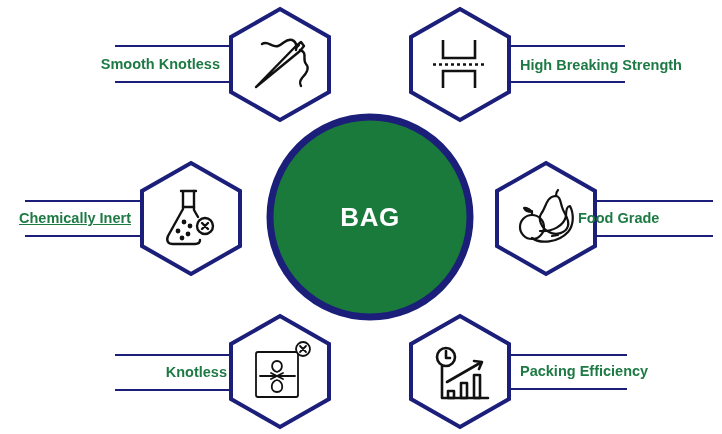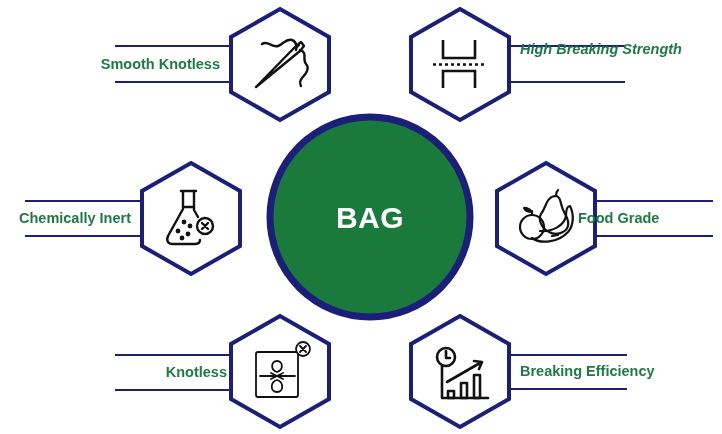--- a/index.html
+++ b/index.html
@@ -1,19 +1,19 @@
 <!DOCTYPE html>
 <html><head>
 <meta charset="utf-8">
 <style>
   html, body { margin:0; padding:0; background:#ffffff; }
   body { width:722px; height:434px; position:relative; overflow:hidden; font-family:"Liberation Sans", sans-serif; }
   svg.stage { position:absolute; left:0; top:0; }
   .label { position:absolute; color:#1e7a45; font-weight:bold; font-size:14.5px; white-space:nowrap; line-height:18px; }
-  .center-text { position:absolute; left:267px; top:114px; width:206px; height:206px; display:flex; flex-direction:column; align-items:center; justify-content:center; color:#ffffff; font-weight:bold; font-size:30px; line-height:33px; letter-spacing:0.5px; text-align:center; }
+  .center-text { position:absolute; left:267px; top:114px; width:206px; height:206px; display:flex; flex-direction:column; align-items:center; justify-content:center; color:#ffffff; font-weight:bold; font-size:26px; line-height:33px; letter-spacing:0.5px; text-align:center; }
 </style>
 </head>
 <body>
 
 <svg class="stage" width="722" height="434" viewBox="0 0 722 434">
 
   <g stroke="#1b1f7a" stroke-width="2.2">
 
     <line x1="115" y1="46" x2="232" y2="46"></line>
     <line x1="115" y1="82" x2="232" y2="82"></line>
@@ -100,17 +100,17 @@
     <rect x="461" y="383" width="6" height="15"></rect>
     <rect x="474" y="375" width="6" height="23"></rect>
   </g>
 </svg>
 
 <div class="center-text">
   <span>BAG</span>
 </div>
 
 <div class="label" style="right:502px; top:55px;">Smooth Knotless</div>
-<div class="label" style="left:520px; top:40px;font-style:italic;">High Breaking Strength</div>
-<div class="label" style="right:591px; top:209px;">Chemically Inert</div>
+<div class="label" style="left:520px; top:56px;">High Breaking Strength</div>
+<div class="label" style="right:591px; top:209px;text-decoration:underline;">Chemically Inert</div>
 <div class="label" style="left:578px; top:209px;">Food Grade</div>
 <div class="label" style="right:495px; top:363px;">Knotless</div>
-<div class="label" style="left:520px; top:362px;">Breaking Efficiency</div>
+<div class="label" style="left:520px; top:362px;">Packing Efficiency</div>
 
 </body></html>

